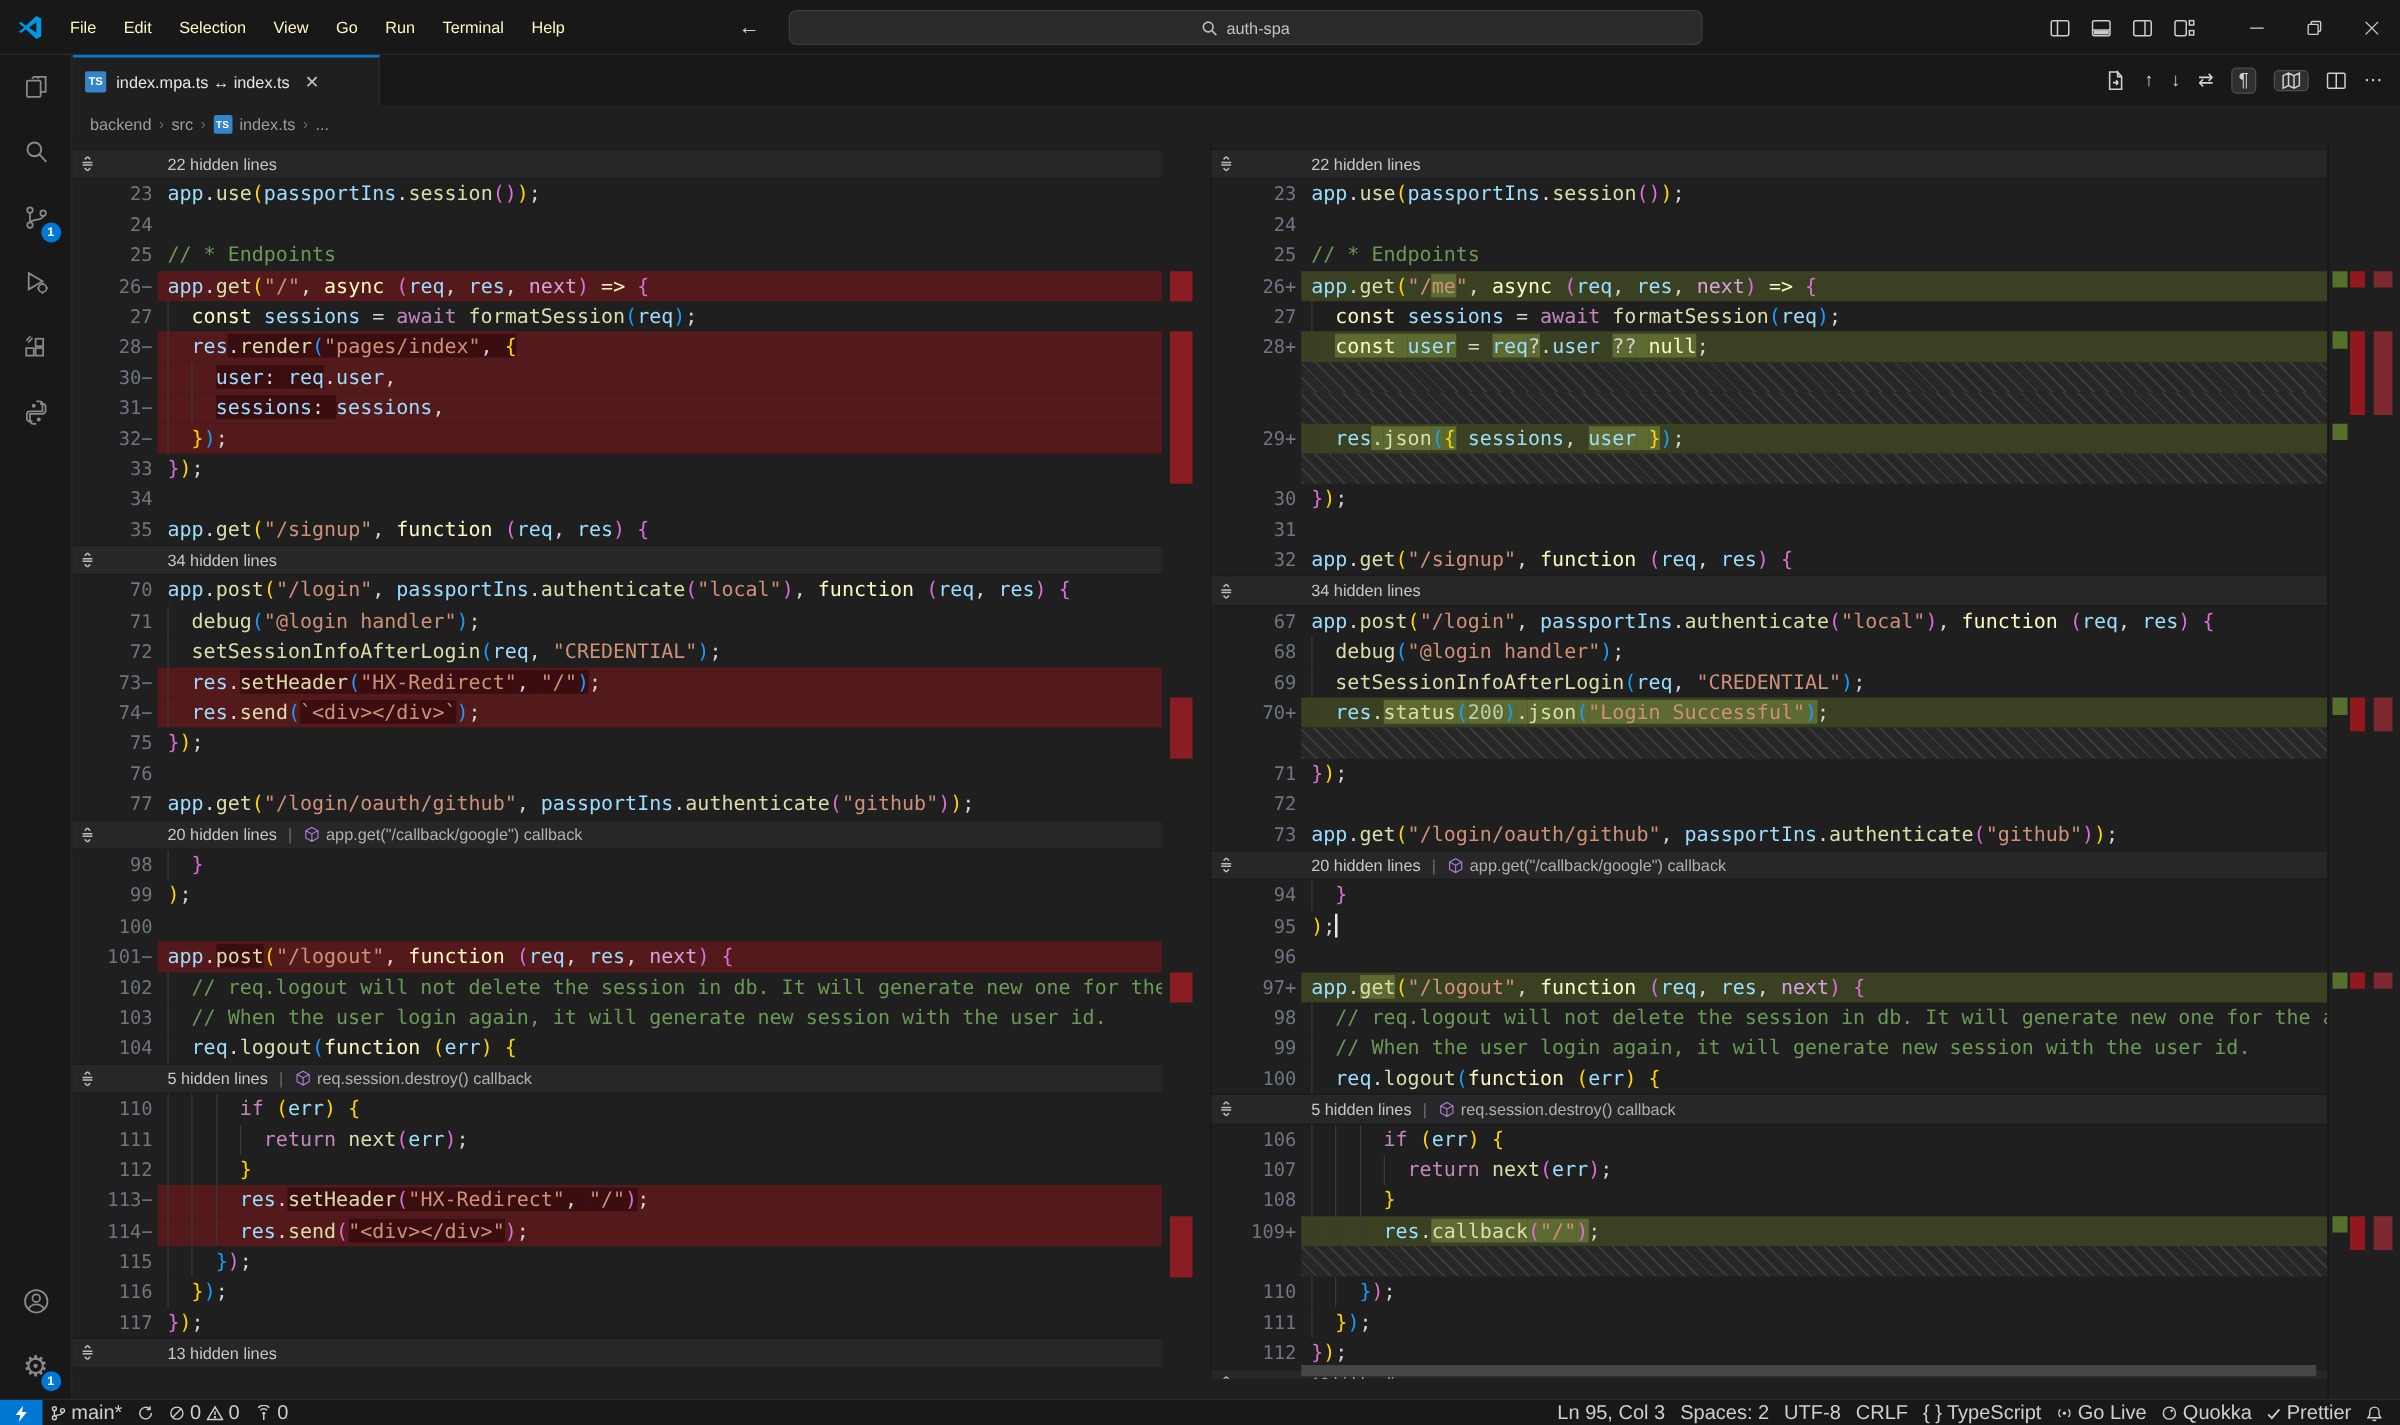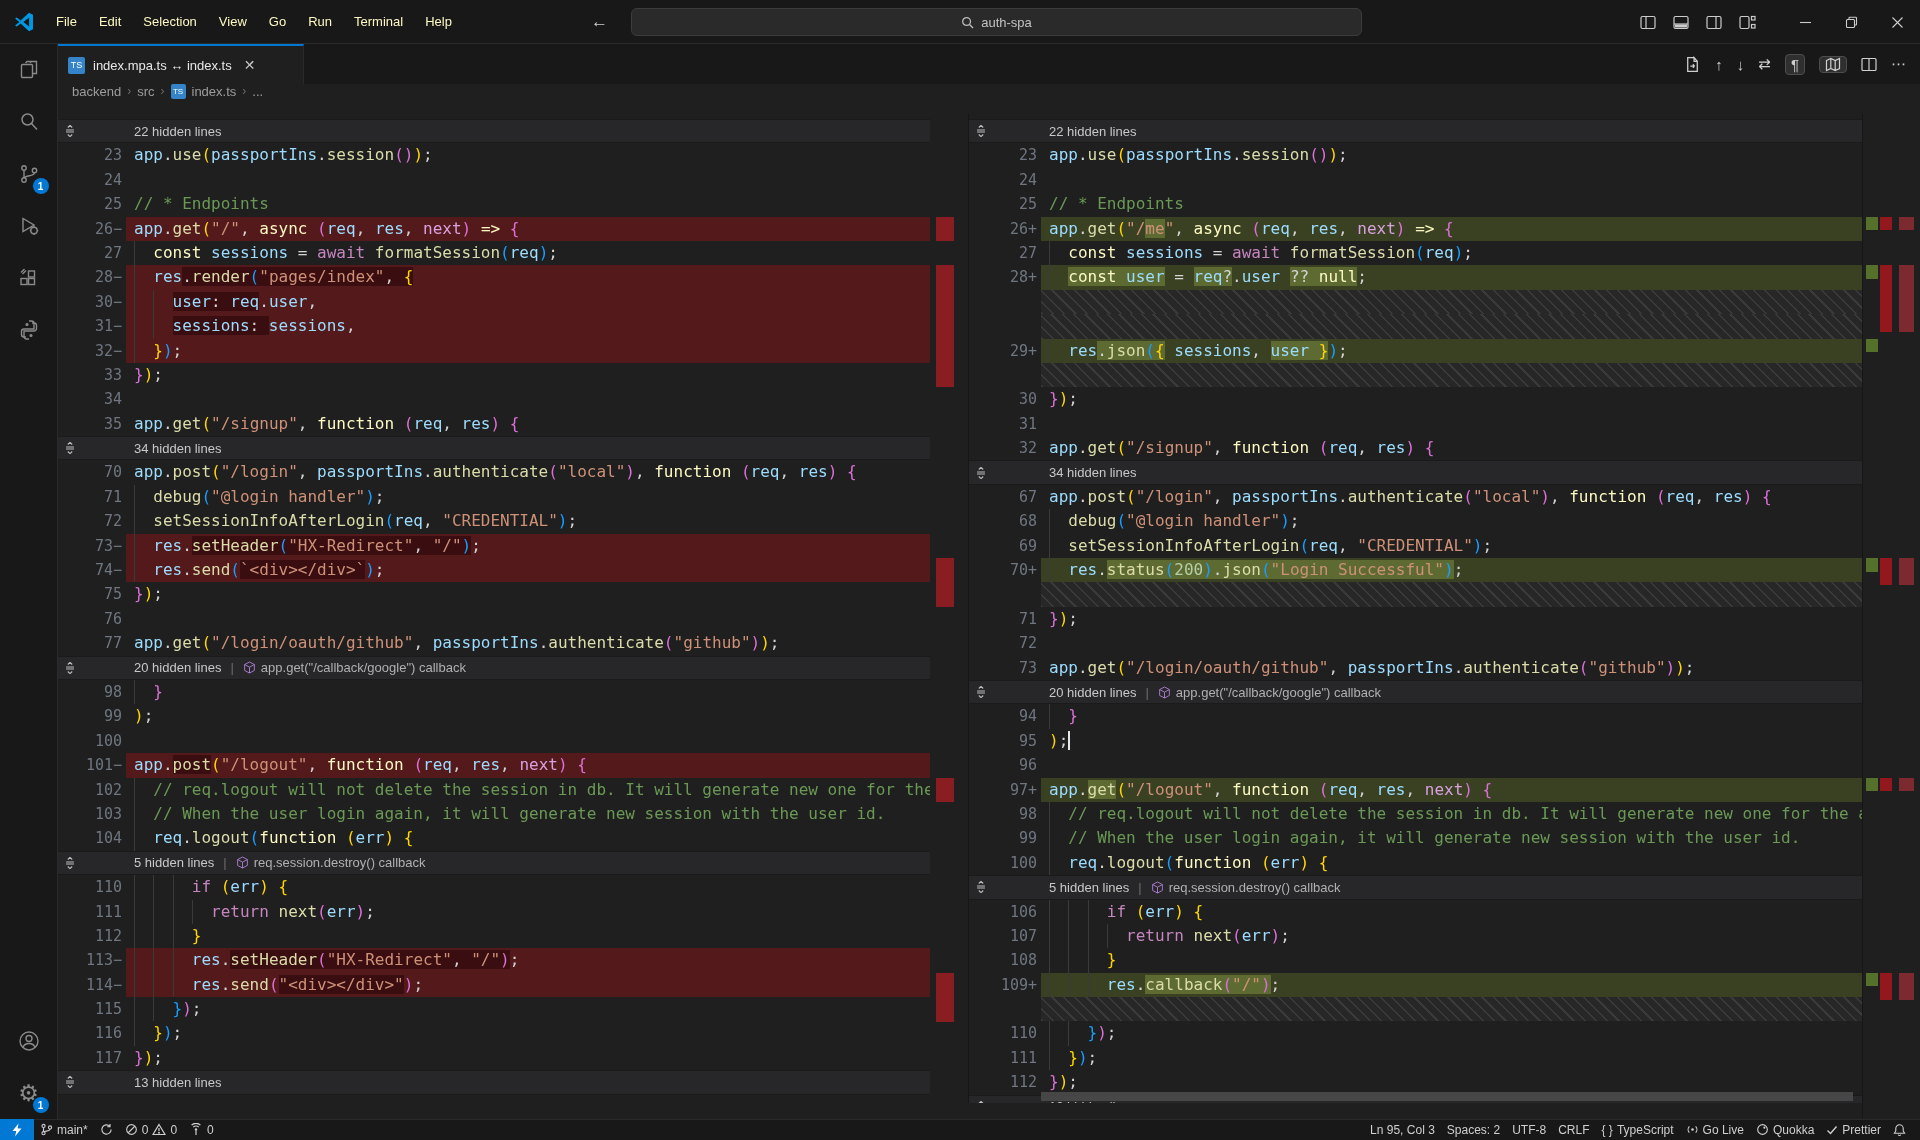--- a/index.html
+++ b/index.html
@@ -24,27 +24,27 @@
   .act-item{position:relative;width:58px;height:52px;display:flex;align-items:center;justify-content:center;color:#8a8a8a}
   .act-item.spacer{flex:1}
   .act-badge{position:absolute;right:9px;bottom:6px;min-width:16px;height:16px;border-radius:50%;background:#0078d4;color:#fff;font-size:10px;display:flex;align-items:center;justify-content:center;font-weight:bold}
   .gear-glyph{font-size:23px;line-height:1;color:#8a8a8a}
 
   
   .tabsrow{position:absolute;left:58px;top:44px;right:0;height:40px;background:#181818;display:flex;align-items:stretch;z-index:10}
   .tab{width:246px;background:#1f1f1f;border-top:2px solid #0078d4;border-right:1px solid #2a2a2a;display:flex;align-items:center;padding:0 10px;gap:8px}
   .tab-label{font-size:13px;color:#e7e7e7;white-space:nowrap}
   .tab-close{color:#c5c5c5;font-size:14px;margin-left:4px}
-  .ts-badge{width:17px;height:17px;border-radius:2px;background:#3584c9;color:#fff;font-size:9px;font-weight:normal;display:flex;align-items:center;justify-content:center}
+  .ts-badge{width:17px;height:17px;border-radius:2px;background:#3584c9;color:#fff;font-size:9px;font-weight:bold;display:flex;align-items:center;justify-content:center}
   .editor-actions{margin-left:auto;display:flex;align-items:center;gap:14px;padding-right:14px;color:#cfcfcf;font-size:15px}
   .editor-actions .boxed{background:#2f2f2f;border:1px solid #4d4d4d;border-radius:4px;padding:0 5px;line-height:19px}
   .editor-actions>span{display:flex;align-items:center}
 
   
-  .breadcrumbs{position:absolute;left:58px;top:84px;right:0;height:30px;background:#1f1f1f;display:flex;align-items:flex-start;padding-left:14px;gap:6px;font-size:13px;color:#9d9d9d;z-index:10}
+  .breadcrumbs{position:absolute;left:58px;top:84px;right:0;height:30px;background:#1f1f1f;display:flex;align-items:center;padding-left:14px;gap:6px;font-size:13px;color:#9d9d9d;z-index:10}
   .bc-sep{color:#6a6a6a;font-size:12px}
   .ts-badge.mini{width:15px;height:15px;font-size:8px}
 
   
   .diff{position:absolute;left:58px;top:114px;right:0;bottom:21px;overflow:hidden}
   .pane{position:absolute;top:0;bottom:16px;overflow:hidden;padding-top:5px}
   .pane-left{left:0;width:872px}
   .sash{left:872px;width:38px;position:absolute;top:0;bottom:0;background:#1f1f1f}
   .pane-right{left:910px;width:894px;border-left:1px solid #161616}
   .ruler{left:1804px;width:58px;position:absolute;top:0;bottom:0;background:#1f1f1f;border-left:1px solid #161616}
@@ -68,21 +68,21 @@
   .tb1{color:#FFD700}.tb2{color:#DA70D6}.tb3{color:#179FFF}
   .caret{display:inline-block;width:2px;height:19px;background:#e8e8e8;vertical-align:-4px}
   .sash-mark{position:absolute;left:6px;width:18px;background:#8a1d22}
   .rm{position:absolute}
   .rm.green{left:3px;width:12px;background:#55702a}
   .rm.red{left:17px;width:12px;background:#93181e}
   .rm.pink{left:36px;width:15px;background:#7c2a30}
   .hscroll{position:absolute;bottom:2px;left:72px;width:812px;height:9px;background:#4e4e4e;opacity:.85;z-index:5}
 
   
-  .statusbar{position:absolute;left:0;right:0;bottom:0;height:21px;background:#181818;border-top:1px solid #2a2a2a;display:flex;align-items:flex-end;font-size:12px;color:#cfcfcf;z-index:30}
+  .statusbar{position:absolute;left:0;right:0;bottom:0;height:21px;background:#181818;border-top:1px solid #2a2a2a;display:flex;align-items:flex-start;font-size:16px;color:#cfcfcf;z-index:30}
   .remote{width:34px;height:21px;background:#0078d4;display:flex;align-items:center;justify-content:center;color:#fff}
   .sb-item{display:flex;align-items:center;gap:4px;padding:0 6px;height:21px}
   .sb-right{margin-left:auto;display:flex;align-items:center;padding-right:8px}
   .sb-icon{display:flex;align-items:center}
 </style>
 </head>
 <body>
 
 <div class="titlebar">
   <span class="logo">

